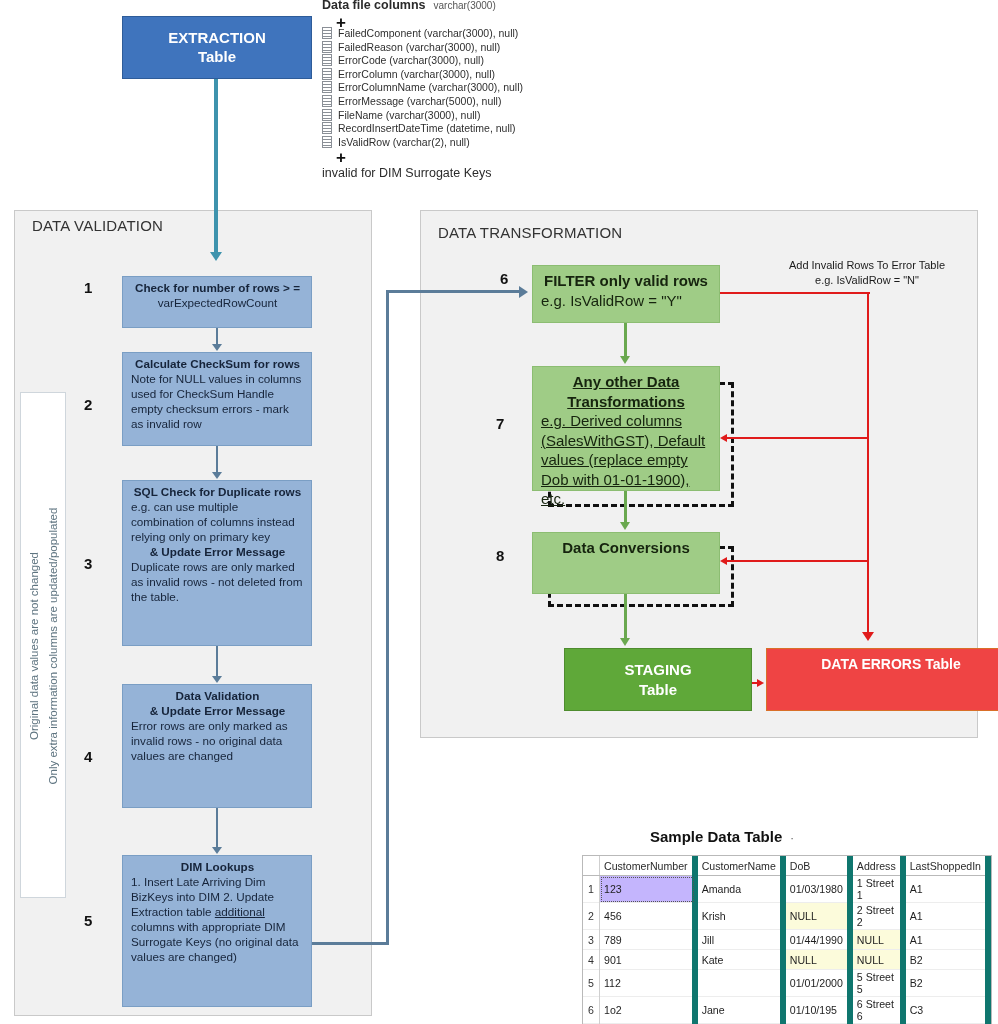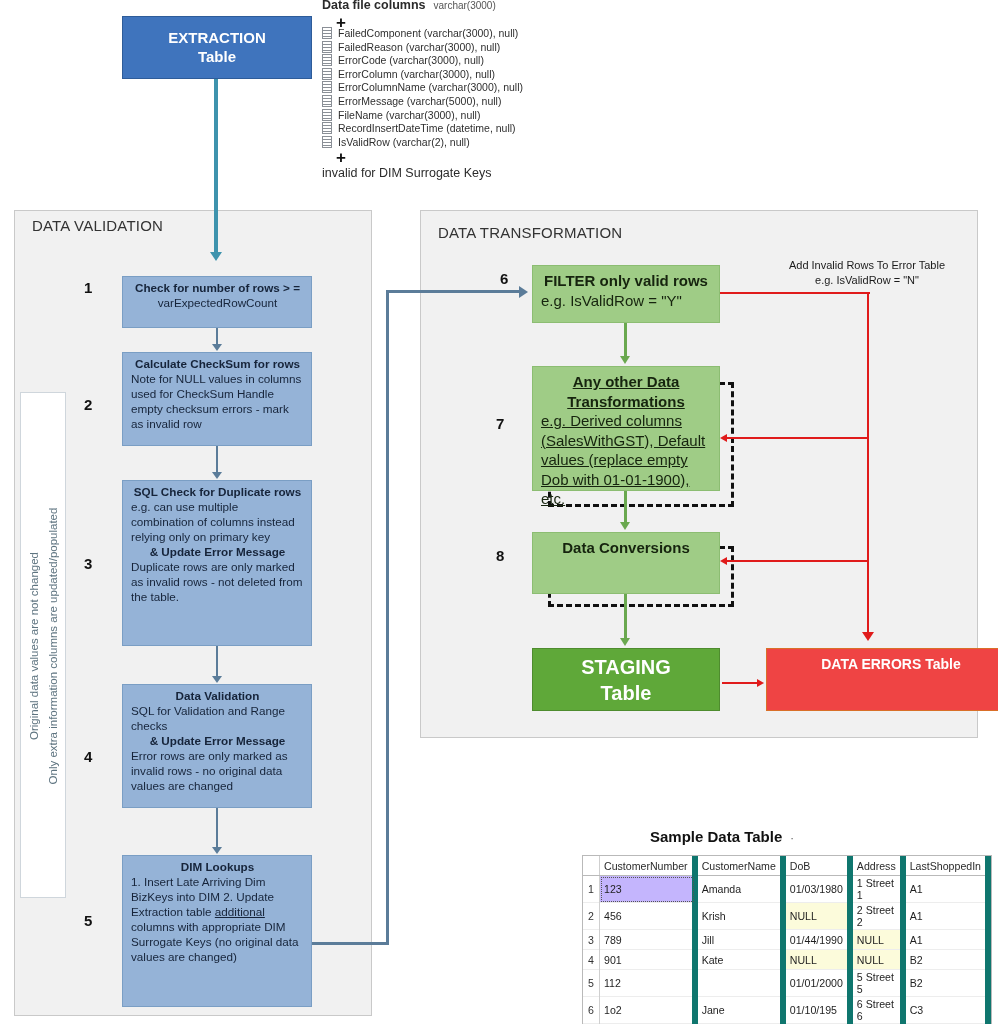--- a/index.html
+++ b/index.html
@@ -72,22 +72,22 @@
   #g6{left:532px;top:265px;width:188px;height:58px;}
   #n6{left:500px;top:270px;}
   #g7{left:532px;top:366px;width:188px;height:125px;text-decoration:underline;}
   #n7{left:496px;top:415px;}
   #g8{left:532px;top:532px;width:188px;height:62px;}
   #n8{left:496px;top:547px;}
   .dashbox{border:3px dashed #111;background:transparent;}
   #d7{left:548px;top:382px;width:186px;height:125px;}
   #d8{left:548px;top:546px;width:186px;height:61px;}
 
-  #staging{left:532px;top:648px;width:188px;height:63px;background:#5fa839;border:1px solid #4e8c2e;
-           color:#fff;font-weight:bold;font-size:20px;display:flex;flex-direction:column;
+  #staging{left:564px;top:648px;width:188px;height:63px;background:#5fa839;border:1px solid #4e8c2e;
+           color:#fff;font-weight:bold;font-size:15px;display:flex;flex-direction:column;
            align-items:center;justify-content:center;line-height:1.3;}
   #errtable{left:766px;top:648px;width:250px;height:63px;background:#ef4444;border:1px solid #d96f28;
             color:#fff;font-size:11.5px;padding:6px 8px;line-height:1.3;}
   #errtable .hd{font-weight:bold;font-size:14px;text-align:center;display:block;margin-bottom:2px;}
 
   .redlabel{left:752px;top:258px;width:230px;font-size:11px;color:#1b1b1b;text-align:center;line-height:1.35;}
 
   
   .ln{position:absolute;}
   .blueline{background:#3e93ad;}
@@ -215,21 +215,20 @@
 <div class="abs bbox" id="b3">
   <span class="hd">SQL Check for Duplicate rows</span>
   <span>e.g. can use multiple combination of columns instead relying only on primary key</span>
   <span class="hd2">&amp; Update Error Message</span>
   <span>Duplicate rows are only marked as invalid rows - not deleted from the table.</span>
 </div>
 <div class="abs stepnum" id="n3">3</div>
 
 <div class="abs bbox" id="b4">
   <span class="hd">Data Validation</span>
-  <span>SQL for Validation and Range checks</span>
   <span class="hd2">&amp; Update Error Message</span>
   <span>Error rows are only marked as invalid rows - no original data values are changed</span>
 </div>
 <div class="abs stepnum" id="n4">4</div>
 
 <div class="abs bbox" id="b5">
   <span class="hd">DIM Lookups</span>
   <span>1. Insert Late Arriving Dim BizKeys into DIM</span>
   <span id="b5b2">2. Update Extraction table <u>additional</u> columns with appropriate DIM Surrogate Keys (no original data values are changed)</span>
 </div>

